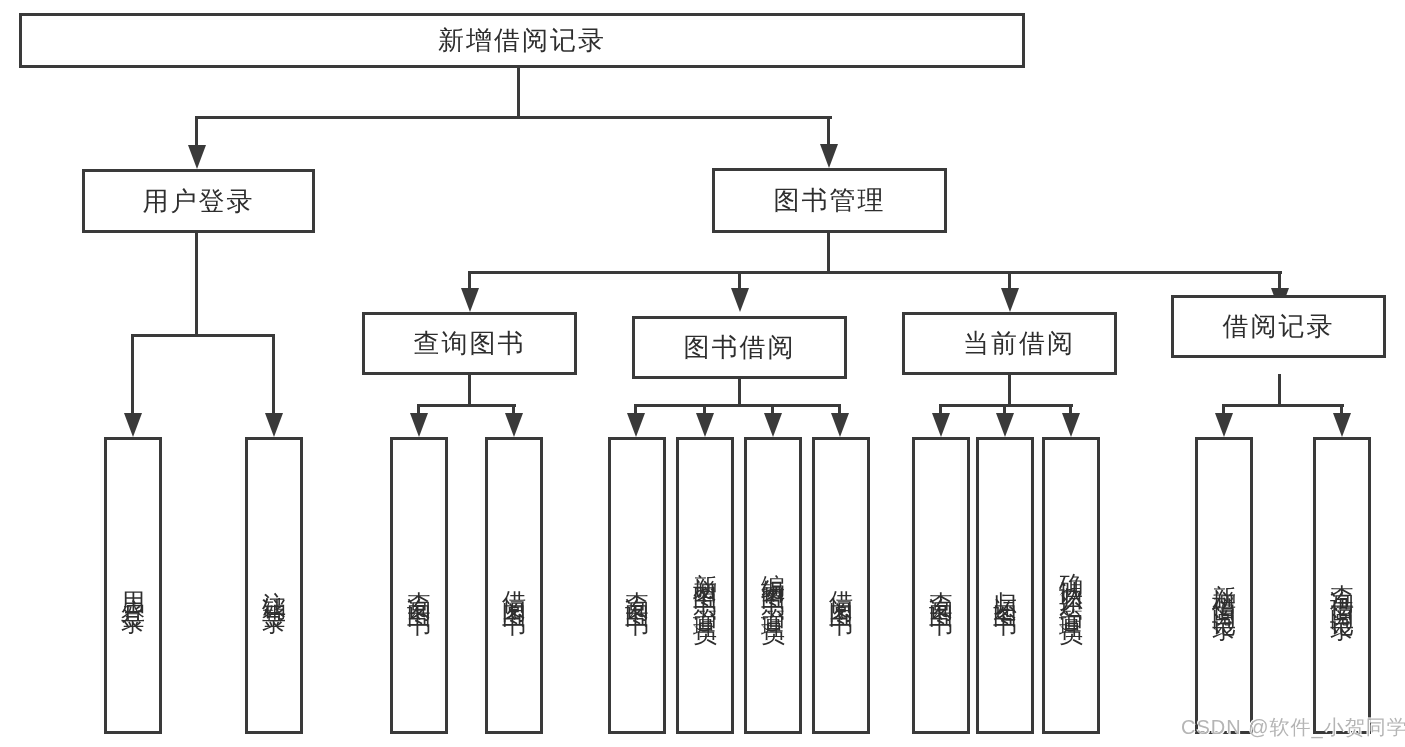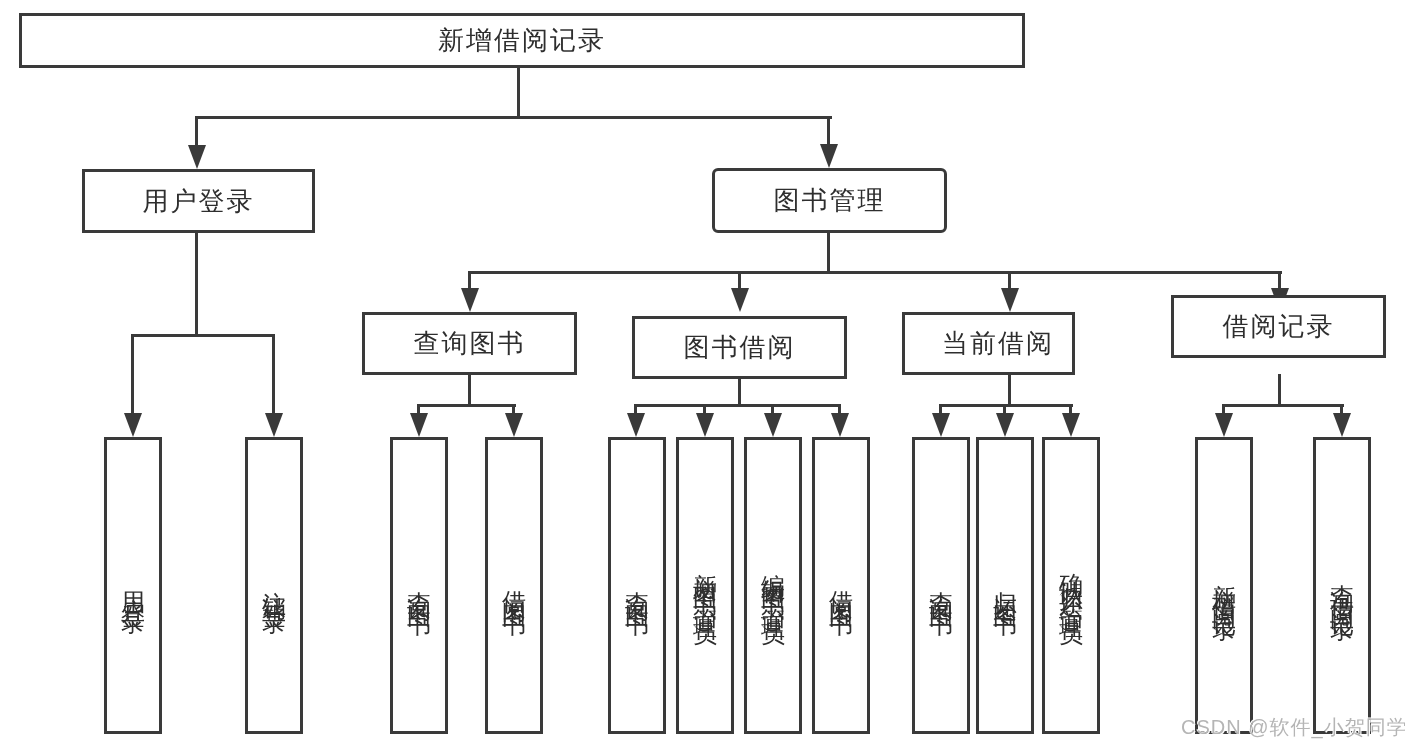--- a/index.html
+++ b/index.html
@@ -126,31 +126,31 @@
   <div class="arrow" style="left:1215px;top:413px;"></div>
   <div class="arrow" style="left:1333px;top:413px;"></div>
 
   <div class="box" style="left:19px;top:13px;width:1006px;height:55px;">
     <span class="hlabel">新增借阅记录</span>
   </div>
 
   <div class="box" style="left:82px;top:169px;width:233px;height:64px;">
     <span class="hlabel">用户登录</span>
   </div>
-  <div class="box" style="left:712px;top:168px;width:235px;height:65px;border-radius:6px;">
+  <div class="box" style="left:712px;top:168px;width:235px;height:65px;">
     <span class="hlabel">图书管理</span>
   </div>
 
   <div class="box" style="left:362px;top:312px;width:215px;height:63px;">
     <span class="hlabel">查询图书</span>
   </div>
   <div class="box" style="left:632px;top:316px;width:215px;height:63px;">
     <span class="hlabel">图书借阅</span>
   </div>
-  <div class="box" style="left:902px;top:312px;width:173px;height:63px;padding-left:19px;">
+  <div class="box" style="left:902px;top:312px;width:215px;height:63px;padding-left:19px;">
     <span class="hlabel">当前借阅</span>
   </div>
   <div class="box" style="left:1171px;top:295px;width:215px;height:63px;">
     <span class="hlabel">借阅记录</span>
   </div>
 
   <div class="box leaf" style="left:104px;top:437px;width:58px;height:297px;">
     <span class="vlabel">用户登录</span>
   </div>
   <div class="box leaf" style="left:245px;top:437px;width:58px;height:297px;">

